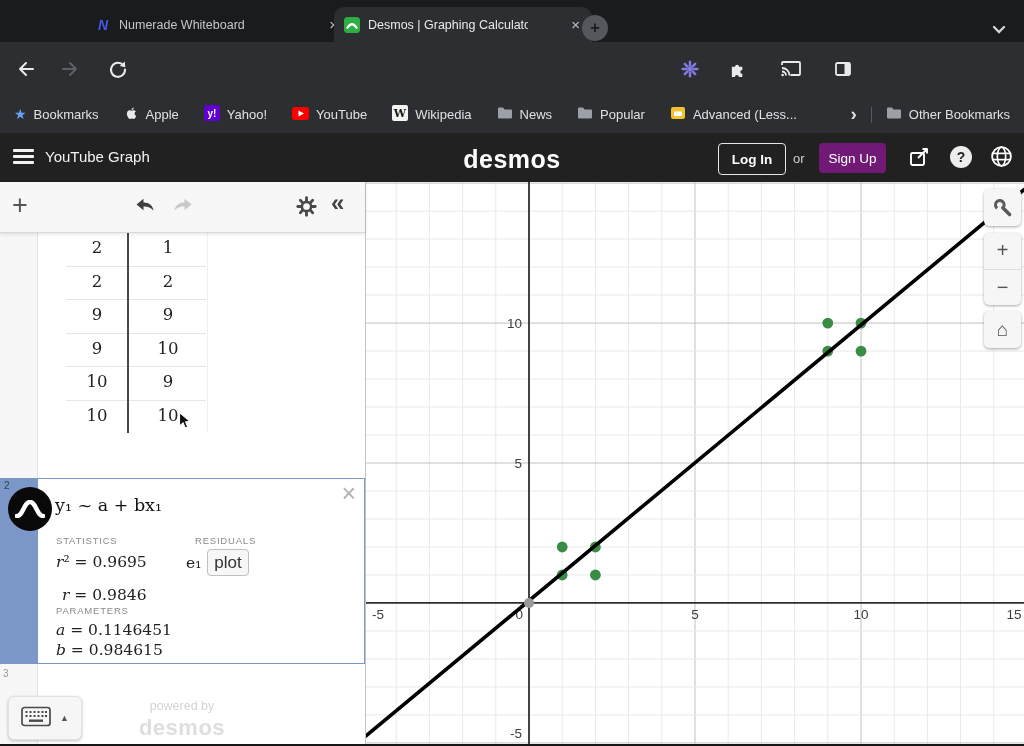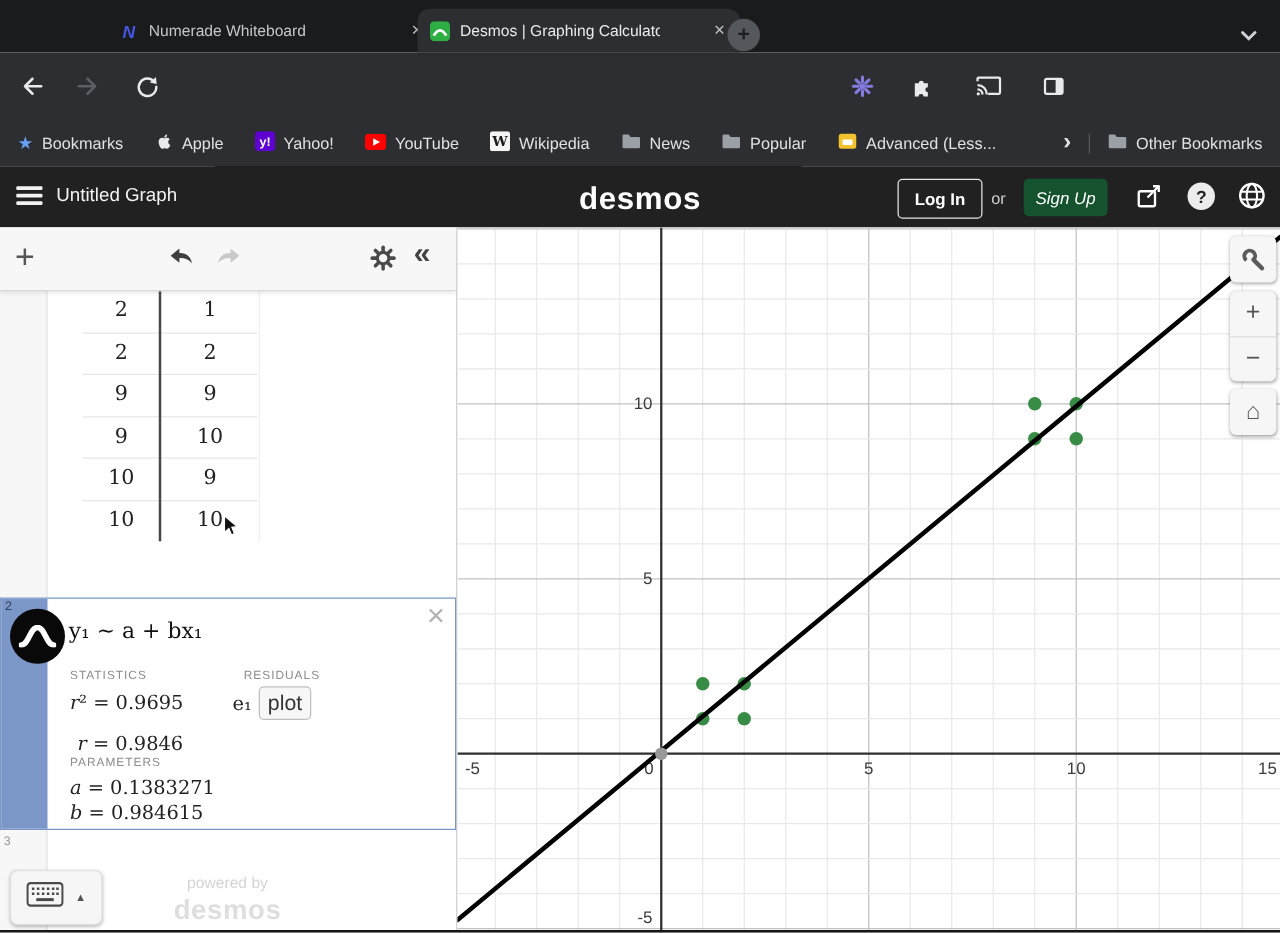--- a/index.html
+++ b/index.html
@@ -43,22 +43,22 @@
   
   .dheader{position:absolute;left:0;top:133px;width:1024px;height:49px;background:#212121;}
   .burger{position:absolute;left:13px;top:16px;width:21px;}
   .burger div{height:2.5px;background:#f2f2f2;margin-bottom:3.5px;border-radius:1px;}
   .gtitle{position:absolute;left:45px;top:15px;color:#f2f2f2;font-size:15px;}
   .wordmark{position:absolute;left:0;width:1024px;top:12px;text-align:center;color:#fff;
             font-size:25px;font-weight:bold;letter-spacing:.5px;}
   .btn-login{position:absolute;left:718px;top:10px;width:66px;height:30px;border:1.5px solid #e6e6e6;
              border-radius:4px;color:#fff;font-size:13.5px;display:flex;align-items:center;justify-content:center;font-weight:bold;}
   .or{position:absolute;left:793px;top:18px;color:#cfcfcf;font-size:13px;}
-  .btn-signup{position:absolute;left:819px;top:10px;width:67px;height:30px;background:#14532d;
-              border-radius:4px;color:#fff;font-size:13.5px;display:flex;align-items:center;justify-content:center;font-style:italic;}
+  .btn-signup{position:absolute;left:819px;top:10px;width:67px;height:30px;background:#701a75;
+              border-radius:4px;color:#fff;font-size:13.5px;display:flex;align-items:center;justify-content:center;}
   .dh-ic{position:absolute;top:13px;}
   .help-circ{width:22px;height:22px;border-radius:50%;background:#ececec;color:#212121;font-weight:bold;
              font-size:14px;display:flex;align-items:center;justify-content:center;}
   
   .panel{position:absolute;left:0;top:182px;width:366px;height:564px;background:#fff;
          border-right:1px solid #c4c4c4;box-sizing:border-box;}
   .ptoolbar{position:absolute;left:0;top:0;width:100%;height:50px;background:#f7f7f7;
             border-bottom:1px solid #d9d9d9;box-shadow:0 1px 4px rgba(0,0,0,.12);z-index:5;}
   .pt-plus{position:absolute;left:12px;top:8px;font-size:27px;color:#555;font-weight:normal;}
   .pt-undo{position:absolute;left:134px;top:14px;}
@@ -284,21 +284,21 @@
       </span>
     </span>
   </div>
 
   <div class="dheader">
     <div class="burger">
         <div></div>
         <div></div>
         <div></div>
       </div>
-    <div class="gtitle">Untitled Graph</div>
+    <div class="gtitle">YouTube Graph</div>
     <div class="wordmark">desmos</div>
     <div class="btn-login">Log In</div>
     <div class="or">or</div>
     <div class="btn-signup">Sign Up</div>
     <div class="dh-ic" style="left:908px;">
       <svg width="24" height="22" viewBox="0 0 24 22">
           <rect x="3" y="7" width="13" height="12" rx="1.5" stroke="#fff" stroke-width="1.9" fill="none"></rect>
           <path d="M10 12 L19 3 M14.5 3 H19 V7.5" stroke="#fff" stroke-width="1.9" fill="none" stroke-linejoin="round"></path>
         </svg>
     </div>
@@ -394,21 +394,21 @@
 
       <div class="sec-label" style="left:55px;top:56px;">STATISTICS</div>
       <div class="stat-val math math-val" style="left:55px;top:74px;">r² = 0.9695</div>
       <div class="stat-val math math-val" style="left:61px;top:107px;">r = 0.9846</div>
 
       <div class="sec-label" style="left:194px;top:56px;">RESIDUALS</div>
       <div class="stat-val math ital" style="left:185px;top:75px;">e₁</div>
       <div class="plot-btn">plot</div>
 
       <div class="sec-label" style="left:55px;top:126px;">PARAMETERS</div>
-      <div class="stat-val math math-val" style="left:55px;top:142px;">a = 0.1383271</div>
+      <div class="stat-val math math-val" style="left:55px;top:142px;">a = 0.1146451</div>
       <div class="stat-val math math-val" style="left:55px;top:162px;">b = 0.984615</div>
     </div>
 
     <div class="e3-index">3</div>
 
     <div class="kb-btn">
       <span>
         <svg width="30" height="21" viewBox="0 0 30 21">
             <rect x="1" y="1.5" width="28" height="18" rx="2.5" stroke="#4a4a4a" stroke-width="1.7" fill="none"></rect>
             <g fill="#4a4a4a">

